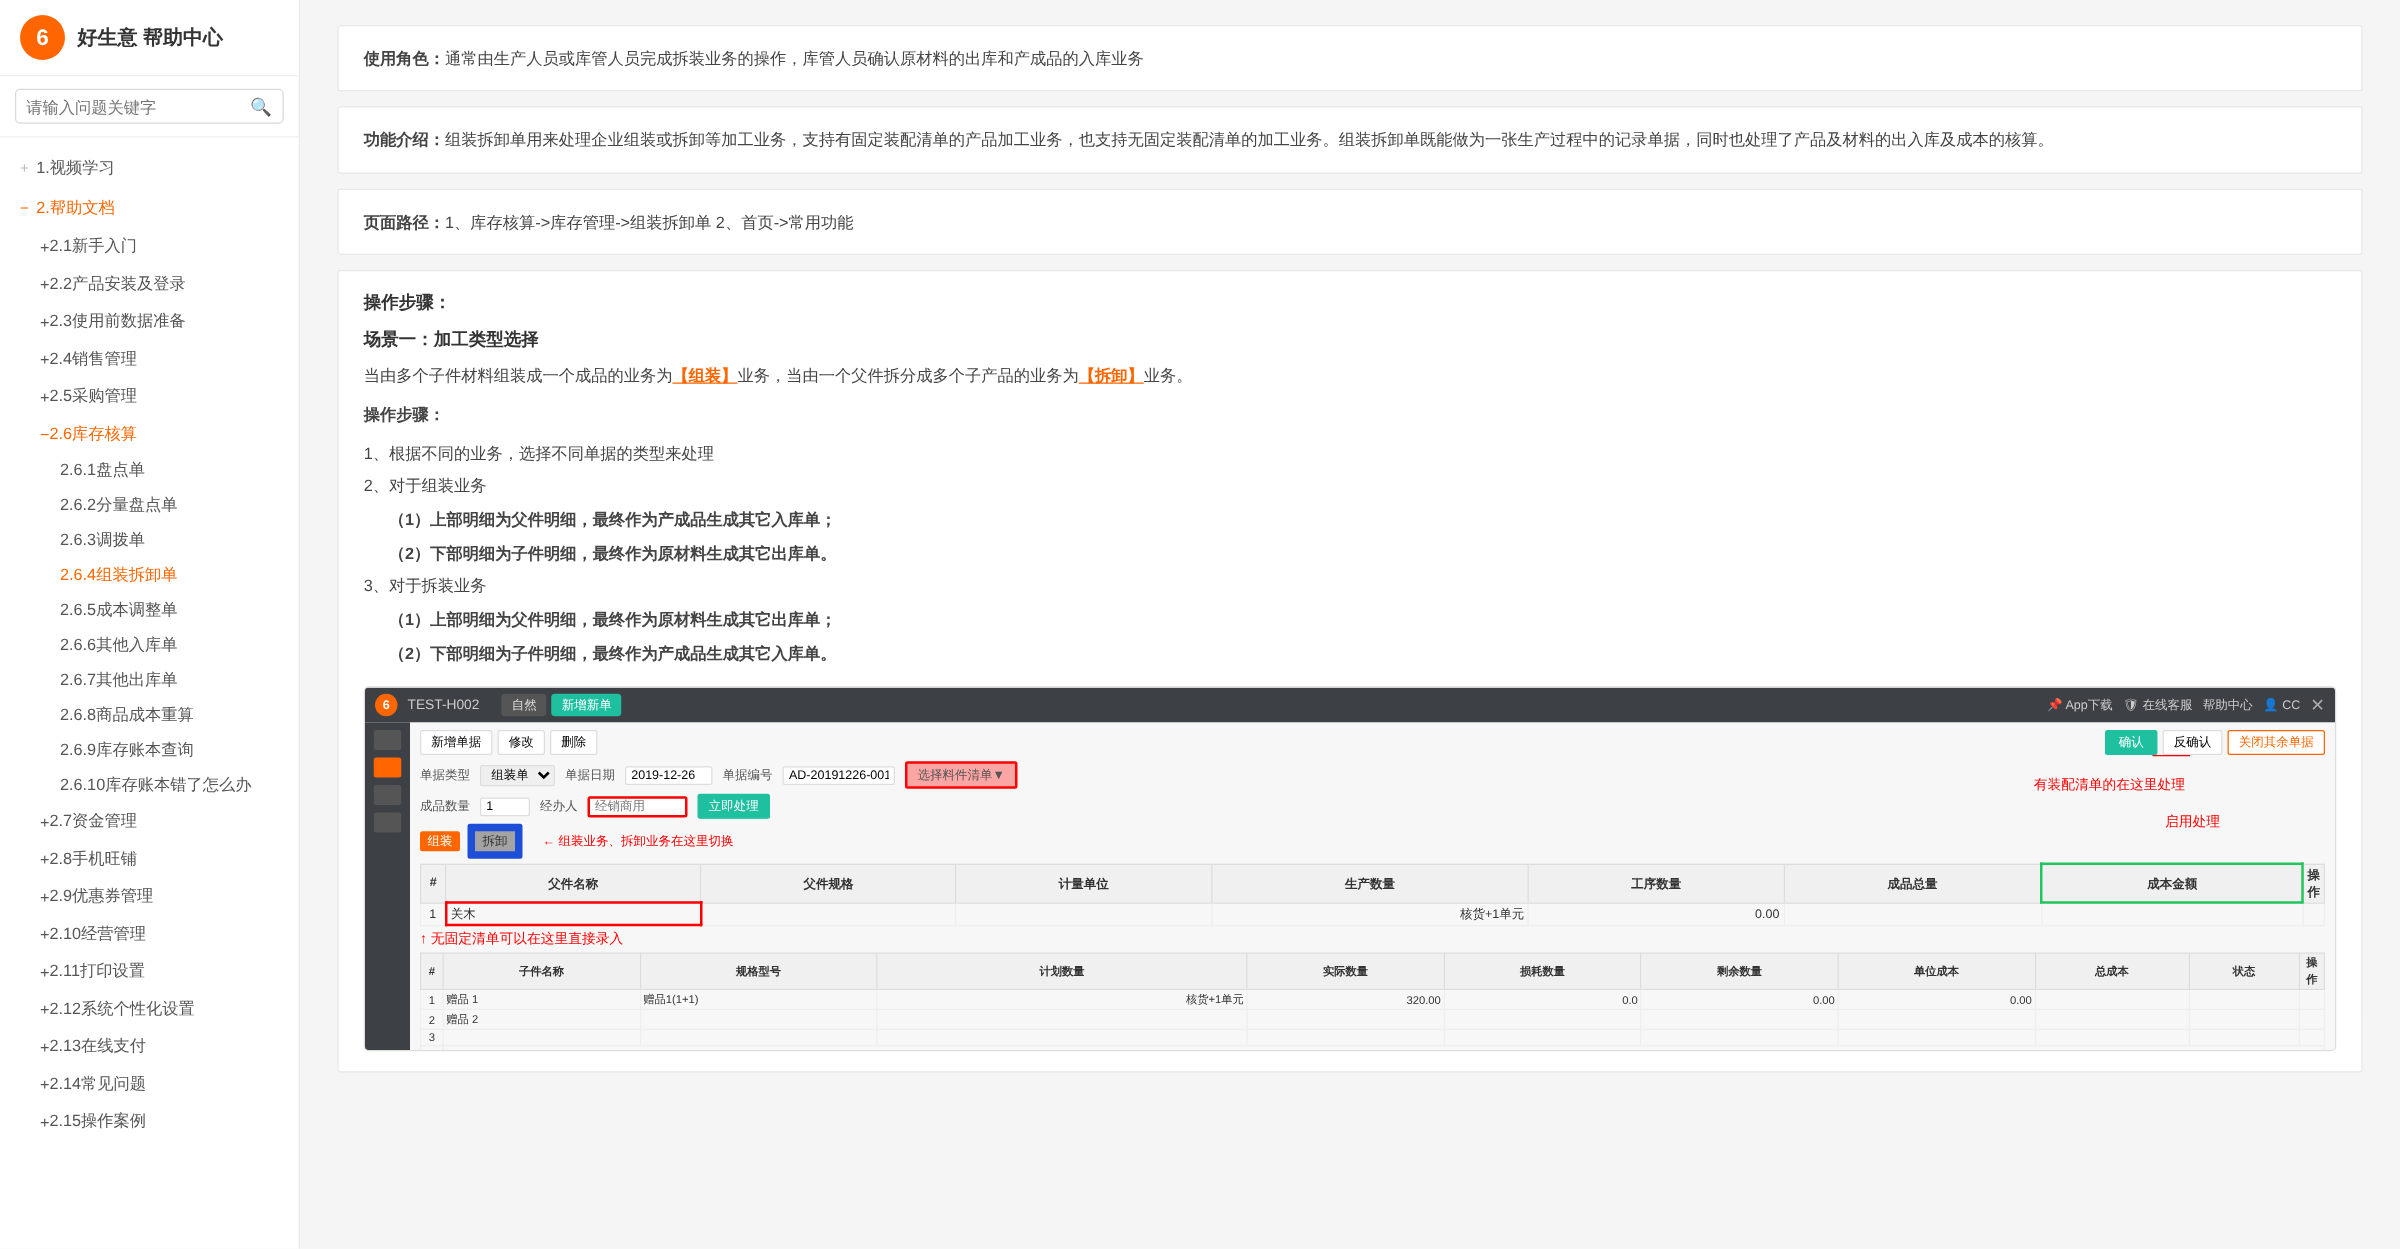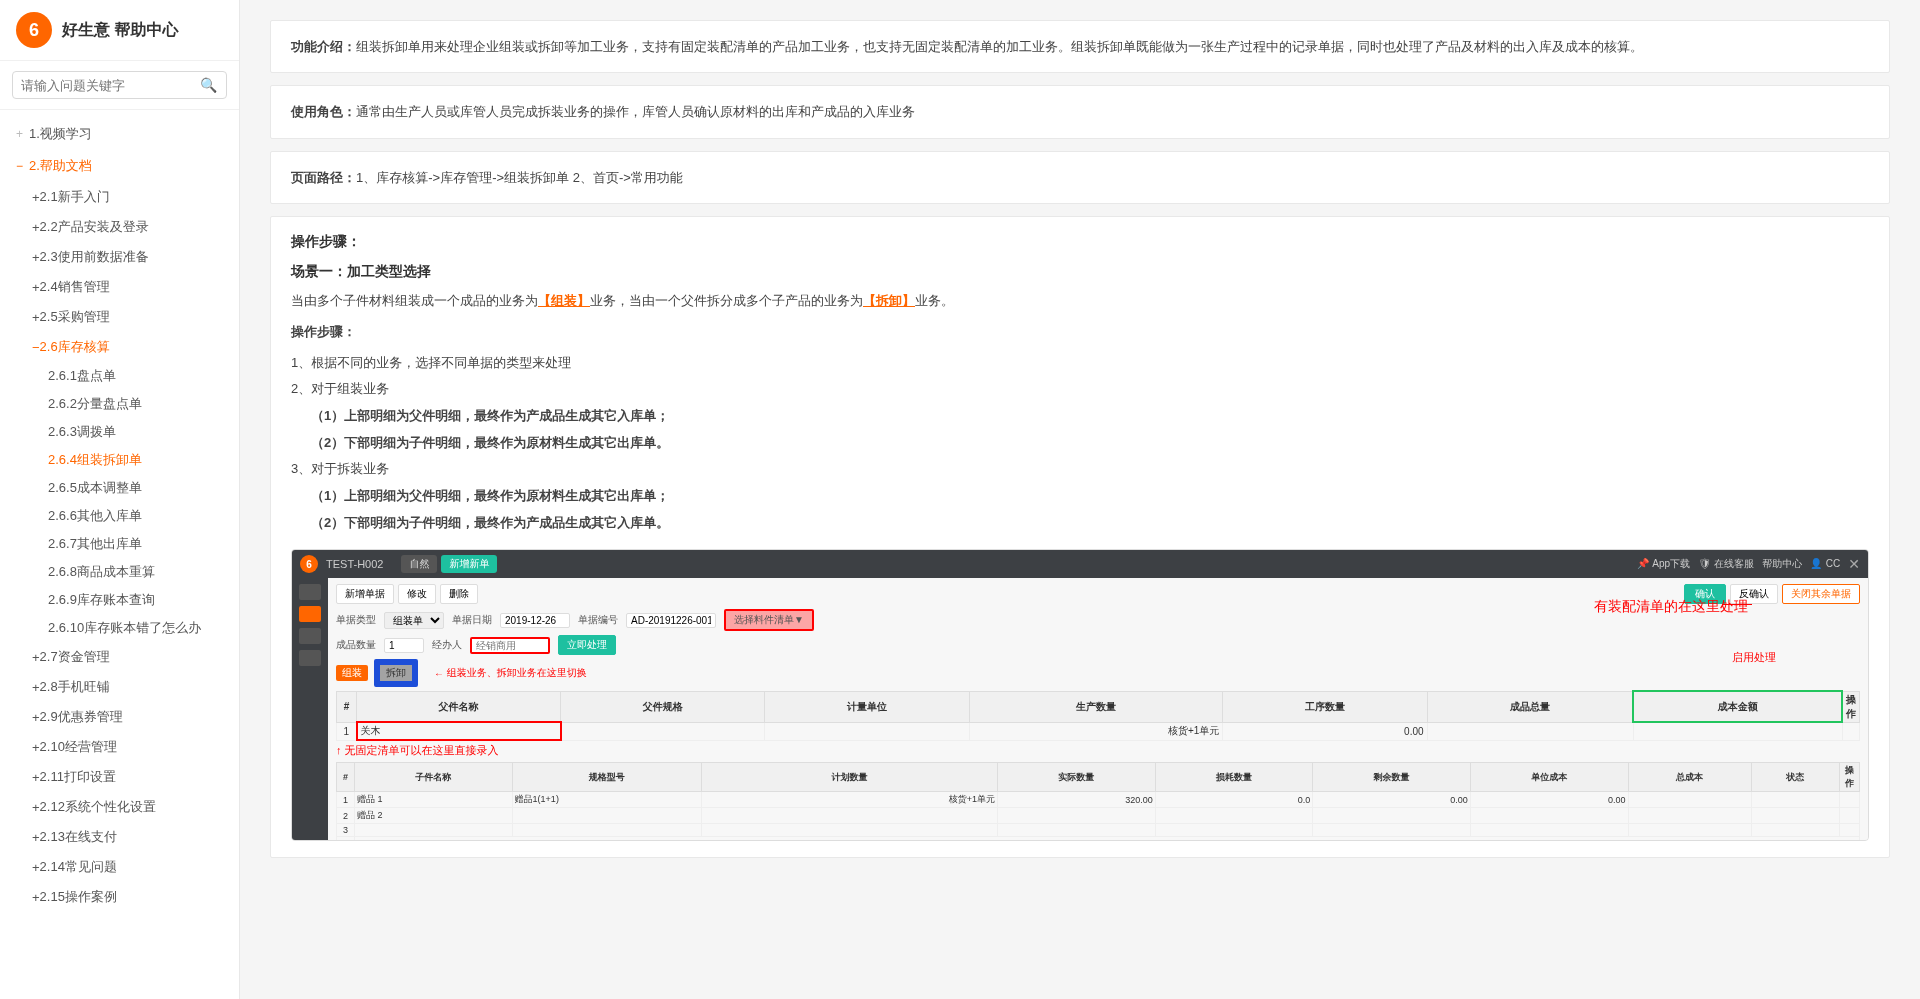--- a/index.html
+++ b/index.html
@@ -248,25 +248,25 @@
     <div class="sub-item">
       <span class="prefix">+</span>
       <span>2.15操作案例</span>
     </div>
   </div>
 </div>
 
 <div class="main-content">
 
   <div class="content-section">
+    <span class="bold">使用角色：</span><span>通常由生产人员或库管人员完成拆装业务的操作，库管人员确认原材料的出库和产成品的入库业务</span>
+  </div>
+
+  <div class="content-section">
     <span class="bold">功能介绍：</span><span>组装拆卸单用来处理企业组装或拆卸等加工业务，支持有固定装配清单的产品加工业务，也支持无固定装配清单的加工业务。组装拆卸单既能做为一张生产过程中的记录单据，同时也处理了产品及材料的出入库及成本的核算。</span>
-  </div>
-
-  <div class="content-section">
-    <span class="bold">使用角色：</span><span>通常由生产人员或库管人员完成拆装业务的操作，库管人员确认原材料的出库和产成品的入库业务</span>
   </div>
 
   <div class="content-section">
     <span class="bold">页面路径：</span><span>1、库存核算-&gt;库存管理-&gt;组装拆卸单 2、首页-&gt;常用功能</span>
   </div>
 
   <div class="operations-section">
     <div class="ops-title">操作步骤：</div>
 
     <div class="scene-title">
@@ -338,21 +338,21 @@
               <span>单据日期</span>
               <input type="text" value="2019-12-26" style="font-size: 10px; border: 1px solid rgb(221, 221, 221); border-radius: 2px; padding: 1px 4px; width: 70px;">
               <span>单据编号</span>
               <input type="text" value="AD-20191226-001" style="font-size: 10px; border: 1px solid rgb(221, 221, 221); border-radius: 2px; padding: 1px 4px; width: 90px;">
 
               <div style="position:relative;display:flex;align-items:center;">
                 <button style="padding:2px 8px;font-size:10px;border:2px solid red;border-radius:2px;background:#fca5a5;color:#555;cursor:pointer;">选择料件清单▼</button>
               </div>
             </div>
 
-            <div style="position:absolute;top:20px;right:120px;color:red;font-size:14px;font-weight:500;white-space:nowrap;">有装配清单的在这里处理</div>
+            <div style="position:absolute;top:42px;right:120px;color:red;font-size:11px;font-weight:500;white-space:nowrap;">有装配清单的在这里处理</div>
             <div style="position:absolute;top:26px;right:116px;border-top:1px solid red;width:30px;"></div>
 
             <div style="display:flex;align-items:center;gap:8px;margin-bottom:4px;font-size:10px;color:#555;">
               <span>成品数量</span>
               <input type="text" value="1" style="font-size: 10px; border: 1px solid rgb(221, 221, 221); border-radius: 2px; padding: 1px 4px; width: 40px;">
               <span>经办人</span>
               <div style="position:relative;">
                 <input type="text" placeholder="经销商用" style="font-size: 10px; border: 2px solid red; border-radius: 2px; padding: 1px 4px; width: 80px;">
               </div>
               <button style="padding:2px 8px;font-size:10px;border:1px solid #1ec0a0;border-radius:2px;background:#1ec0a0;color:#fff;cursor:pointer;">立即处理</button>

